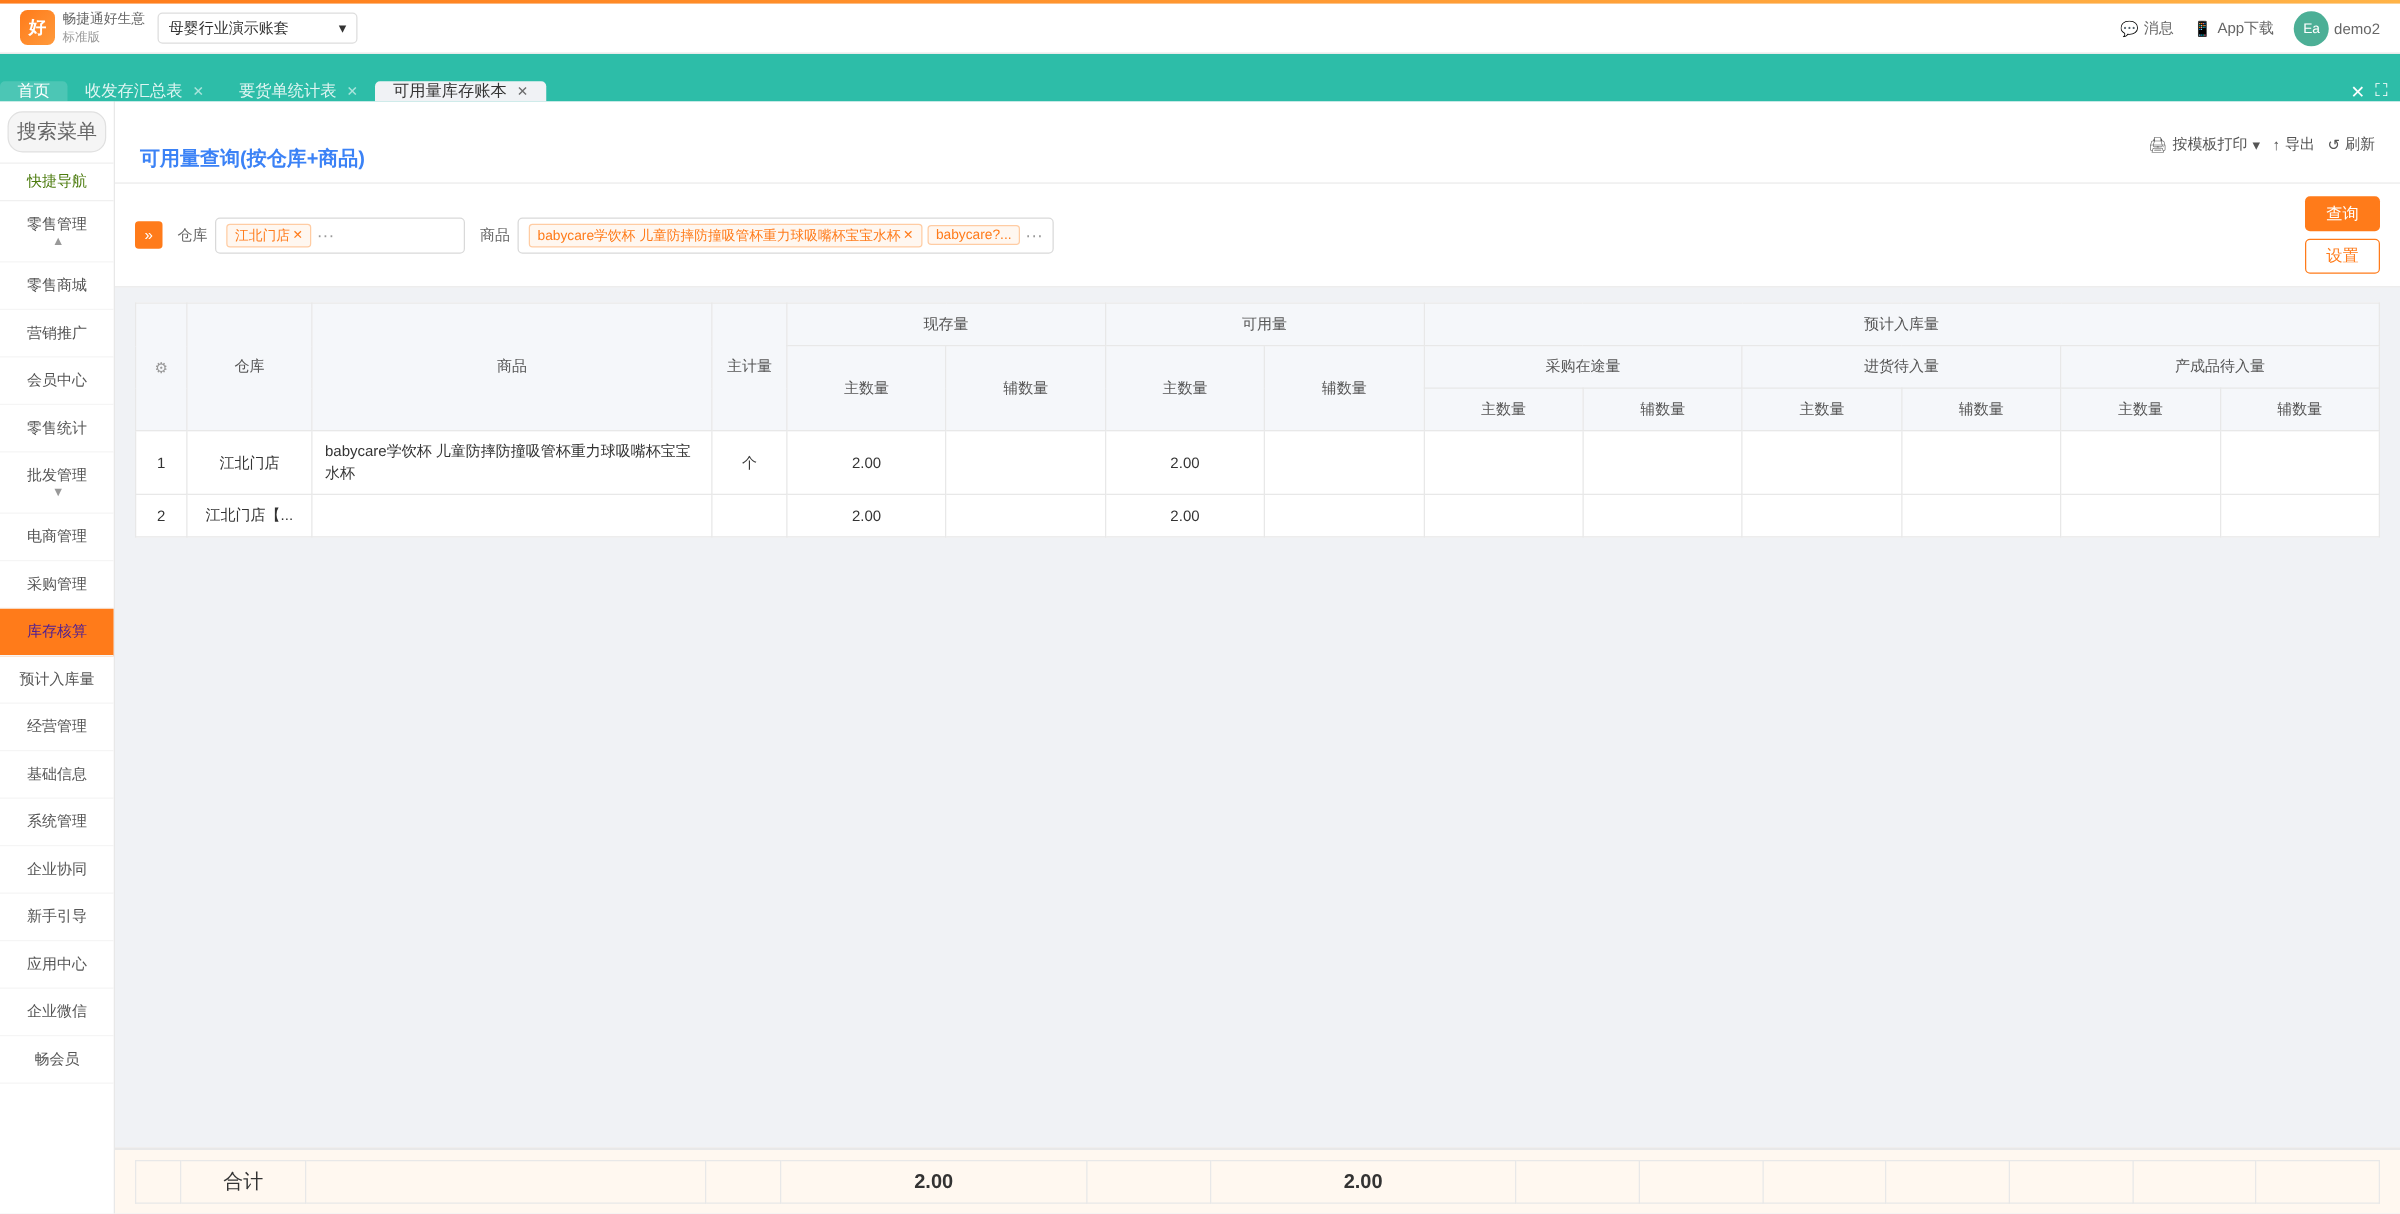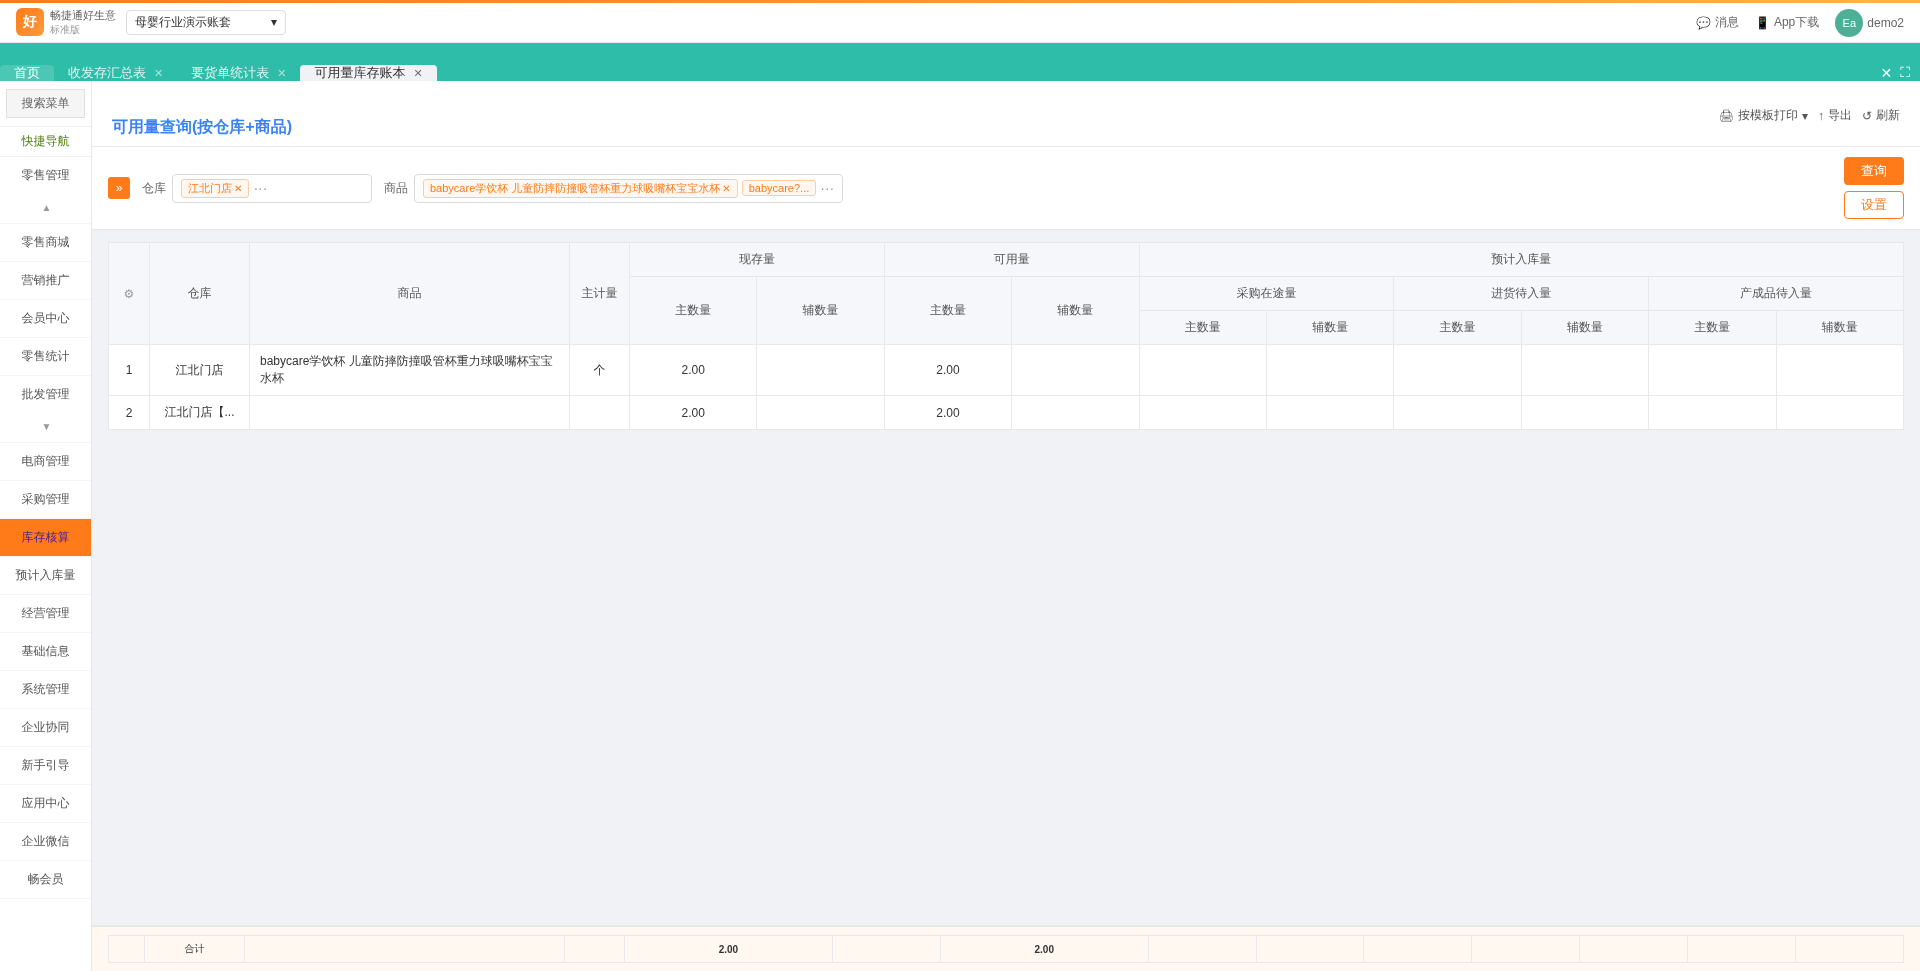--- a/index.html
+++ b/index.html
@@ -91,22 +91,22 @@
     }
     .sidebar-search {
       padding: 8px 6px;
       border-bottom: 1px solid #f0f0f0;
     }
     .sidebar-search-btn {
       width: 100%;
       padding: 5px;
       background: #f5f5f5;
       border: 1px solid #e0e0e0;
-      border-radius: 0;
-      font-size: 12px;
+      border-radius: 12px;
+      font-size: 16px;
       color: #666;
       cursor: pointer;
       text-align: center;
     }
     .sidebar-quick {
       padding: 6px;
       border-bottom: 1px solid #f0f0f0;
       text-align: center;
       font-size: 12px;
       color: #4d7c0f;
@@ -115,21 +115,21 @@
     .sidebar-item {
       padding: 10px 6px;
       text-align: center;
       font-size: 12px;
       color: #555;
       cursor: pointer;
       border-bottom: 1px solid #f5f5f5;
       display: flex;
       flex-direction: column;
       align-items: center;
-      gap: 18px;
+      gap: 0;
     }
     .sidebar-item.active { background: #ff7b1a; color: white; }
     .sidebar-item.active .si-label { color: #4c1d95; }
     .si-label { font-size: 12px; }
     .si-arrow { font-size: 10px; color: #999; margin-left: 2px; }
 
     
     .content-area {
       flex: 1;
       overflow: hidden;
@@ -282,21 +282,21 @@
     .table-footer {
       background: #fff8f0;
       border-top: 2px solid #e8e8e8;
       padding: 8px 16px;
       display: flex;
       align-items: center;
     }
     .footer-table {
       width: 100%;
       border-collapse: collapse;
-      font-size: 10px;
+      font-size: 16px;
     }
     .footer-table td {
       padding: 6px 10px;
       border: 1px solid #e8e8e8;
       text-align: center;
       background: #fff8f0;
     }
 
     
     ::-webkit-scrollbar { width: 6px; height: 6px; }

